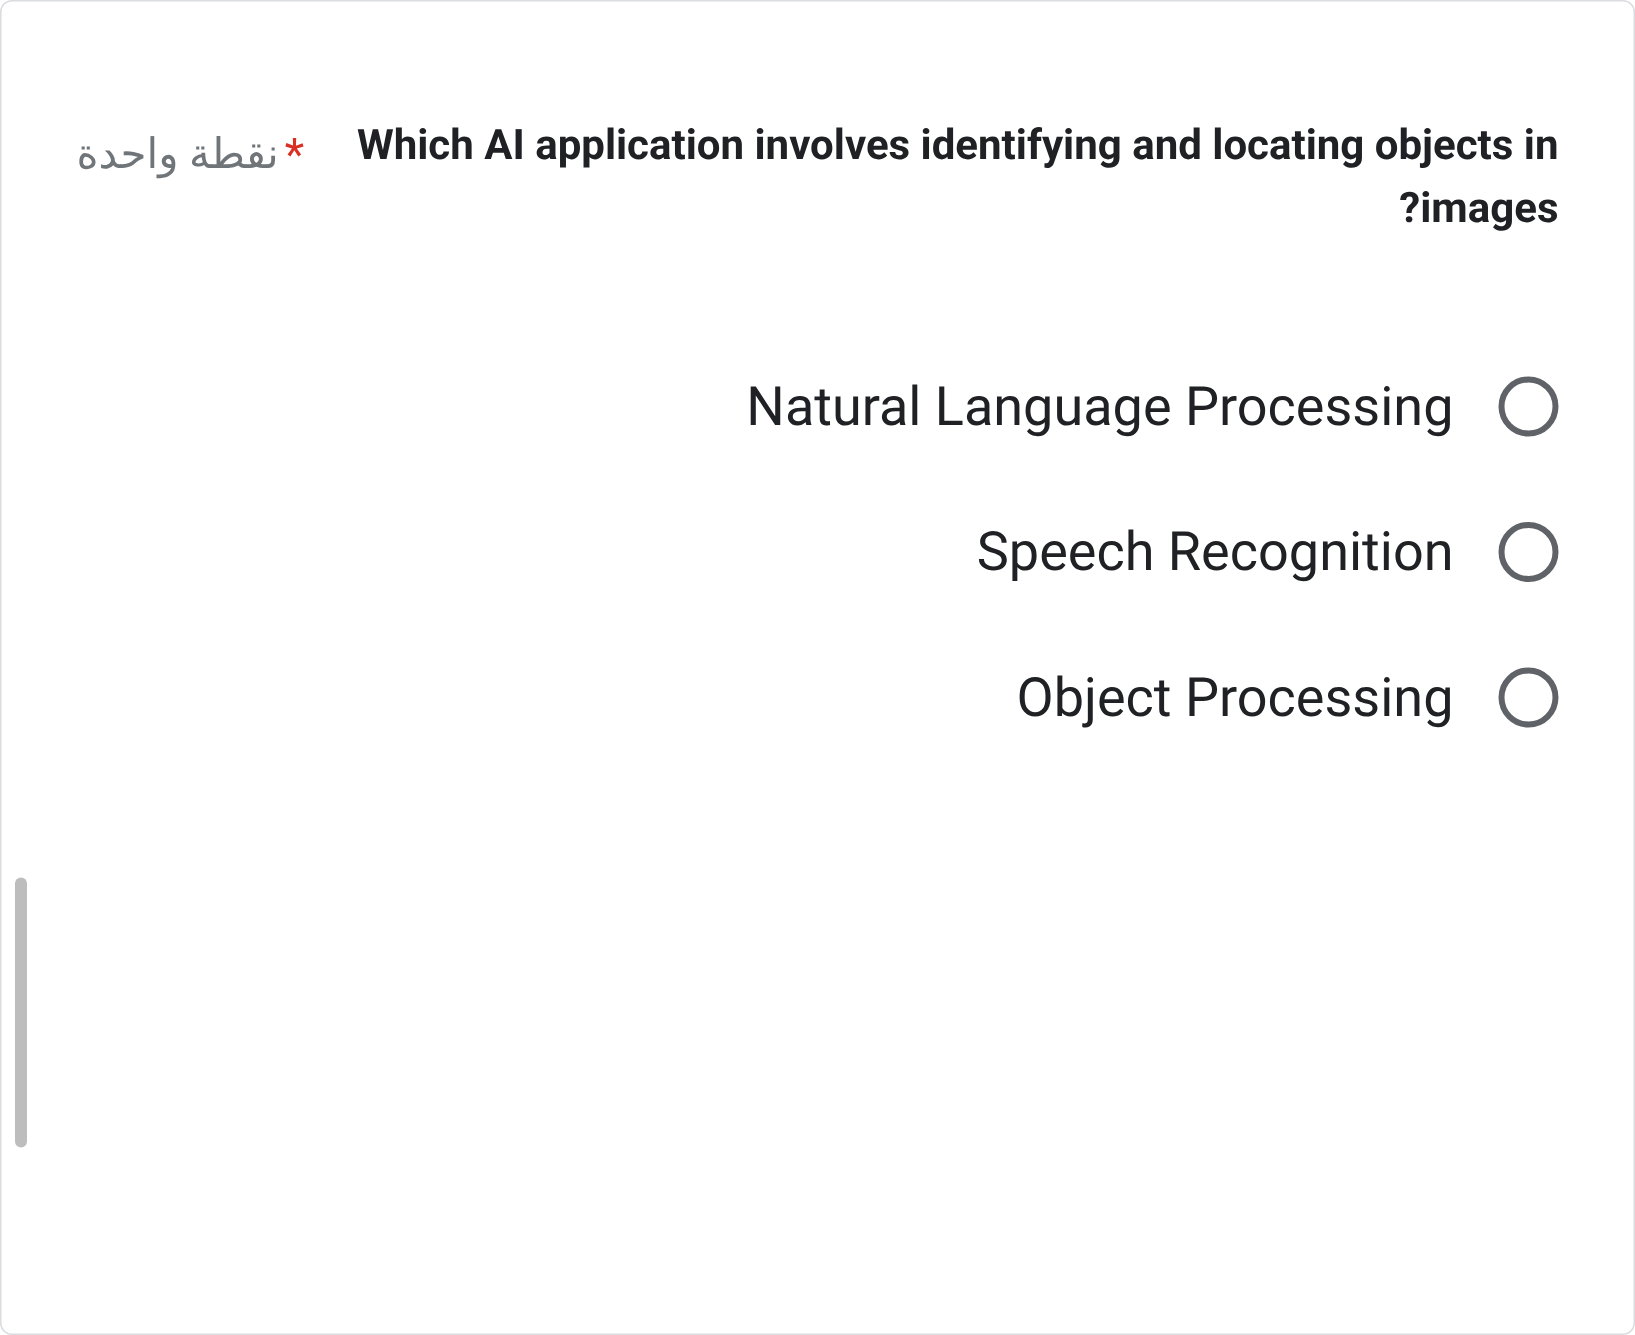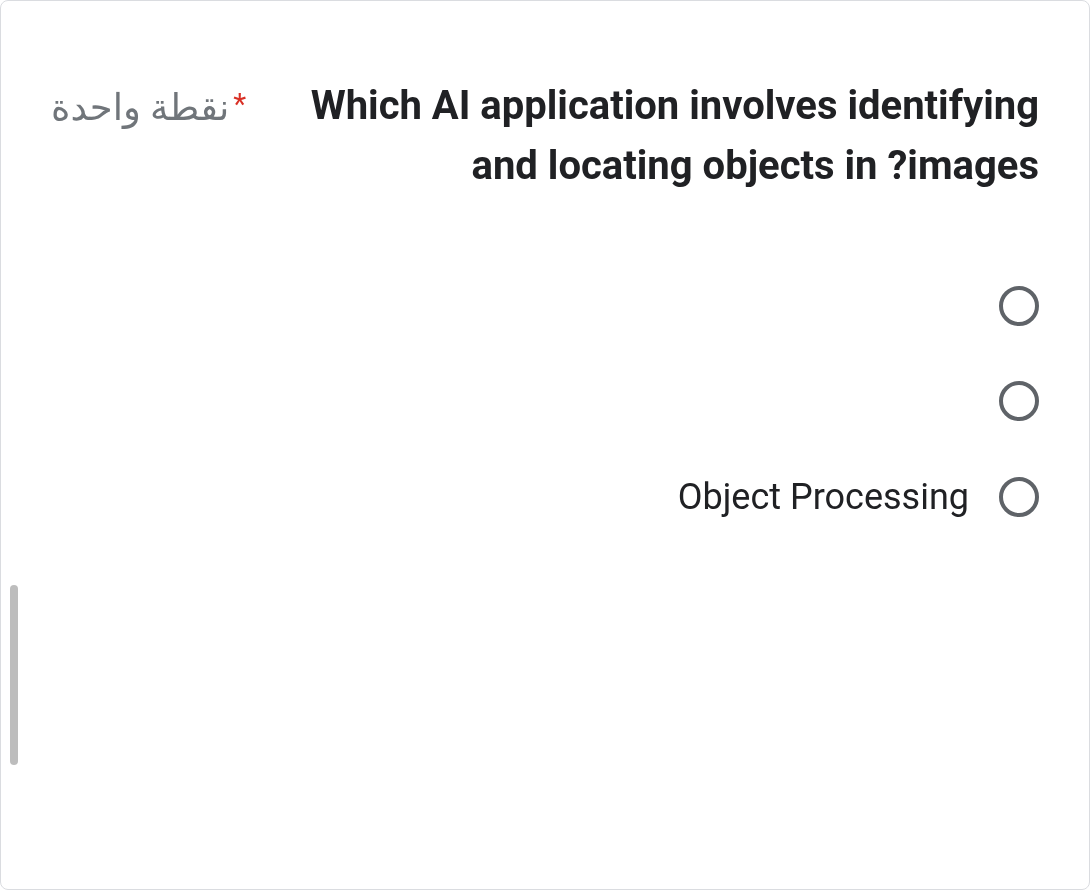--- a/index.html
+++ b/index.html
@@ -29,21 +29,21 @@
       justify-content: space-between;
       direction: rtl;
       gap: 30px;
     }
     .question-block {
       flex: 1;
       text-align: right;
       direction: rtl;
     }
     .question-text {
-      font-size: 40px;
+      font-size: 28px;
       font-weight: 700;
       color: #202124;
       line-height: 1.5;
       text-align: right;
       direction: rtl;
       padding-top: 35px;
     }
     .points-badge {
       direction: rtl;
       text-align: right;
@@ -51,21 +51,21 @@
       padding-top: 45px;
     }
     .required-star {
       color: #d93025;
       font-size: 30px;
       font-weight: 400;
       vertical-align: top;
     }
     .points-text {
       color: #70757a;
-      font-size: 37px;
+      font-size: 28px;
       font-weight: 400;
       direction: rtl;
     }
     .options-list {
       margin-top: 90px;
       direction: rtl;
     }
     .option {
       display: flex;
       align-items: center;
@@ -109,23 +109,25 @@
     </div>
     <div class="points-badge">
       <span class="required-star">*</span>
       <span class="points-text">نقطة واحدة</span>
     </div>
   </div>
 
   <div class="options-list">
     <div class="option">
       <span class="radio-circle"></span>
+      <span class="option-label">Natural Language Processing</span>
     </div>
     <div class="option">
       <span class="radio-circle"></span>
+      <span class="option-label">Speech Recognition</span>
     </div>
     <div class="option">
       <span class="radio-circle"></span>
       <span class="option-label">Object Processing</span>
     </div>
   </div>
 </div>
 
 <div class="scroll-indicator"></div>
 

